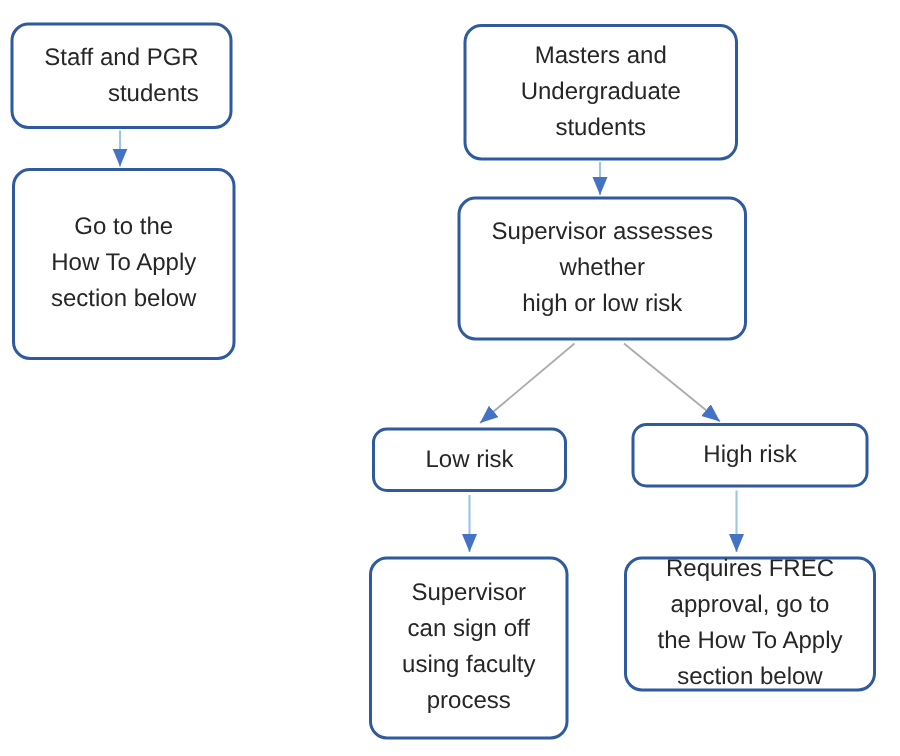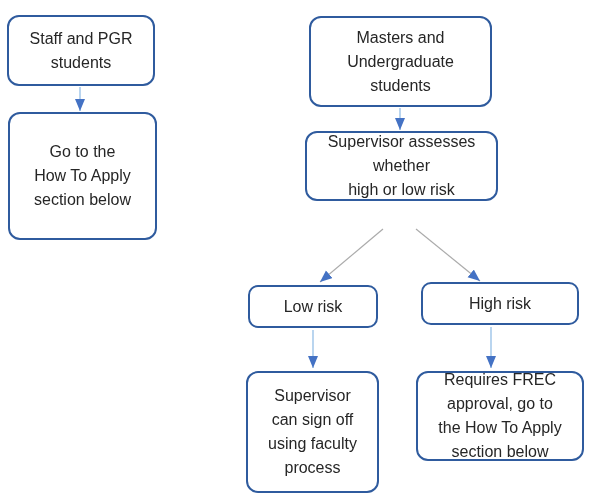--- a/index.html
+++ b/index.html
@@ -32,24 +32,24 @@
     text-align: center;
     background: #ffffff;
     border: 2px solid #2f5b9e;
     border-radius: 12px;
     color: #262626;
     font-size: 16px;
     line-height: 24px;
     white-space: pre-line;
   }
   
-  .n-staff    { left: 7px;   top: 15px;  width: 148px; height: 71px;  }
+  .n-staff    { left: 7px;   top: 15px;  width: 148px; height: 71px; text-align: right;  }
   .n-goto     { left: 8px;   top: 112px; width: 149px; height: 128px; }
   .n-masters  { left: 309px; top: 16px;  width: 183px; height: 91px;  }
-  .n-assess   { left: 305px; top: 131px; width: 193px; height: 70px;  }
+  .n-assess   { left: 305px; top: 131px; width: 193px; height: 96px;  }
   .n-lowrisk  { left: 248px; top: 285px; width: 130px; height: 43px;  border-radius: 10px; }
   .n-highrisk { left: 421px; top: 282px; width: 158px; height: 43px;  border-radius: 10px; }
   .n-signoff  { left: 246px; top: 371px; width: 133px; height: 122px; }
   .n-frec     { left: 416px; top: 371px; width: 168px; height: 90px; }
 
   .edge-blue { stroke: #9cc3e8; stroke-width: 1.4; }
   .edge-gray { stroke: #ababab; stroke-width: 1.2; }
 </style>
 </head>
 <body>

